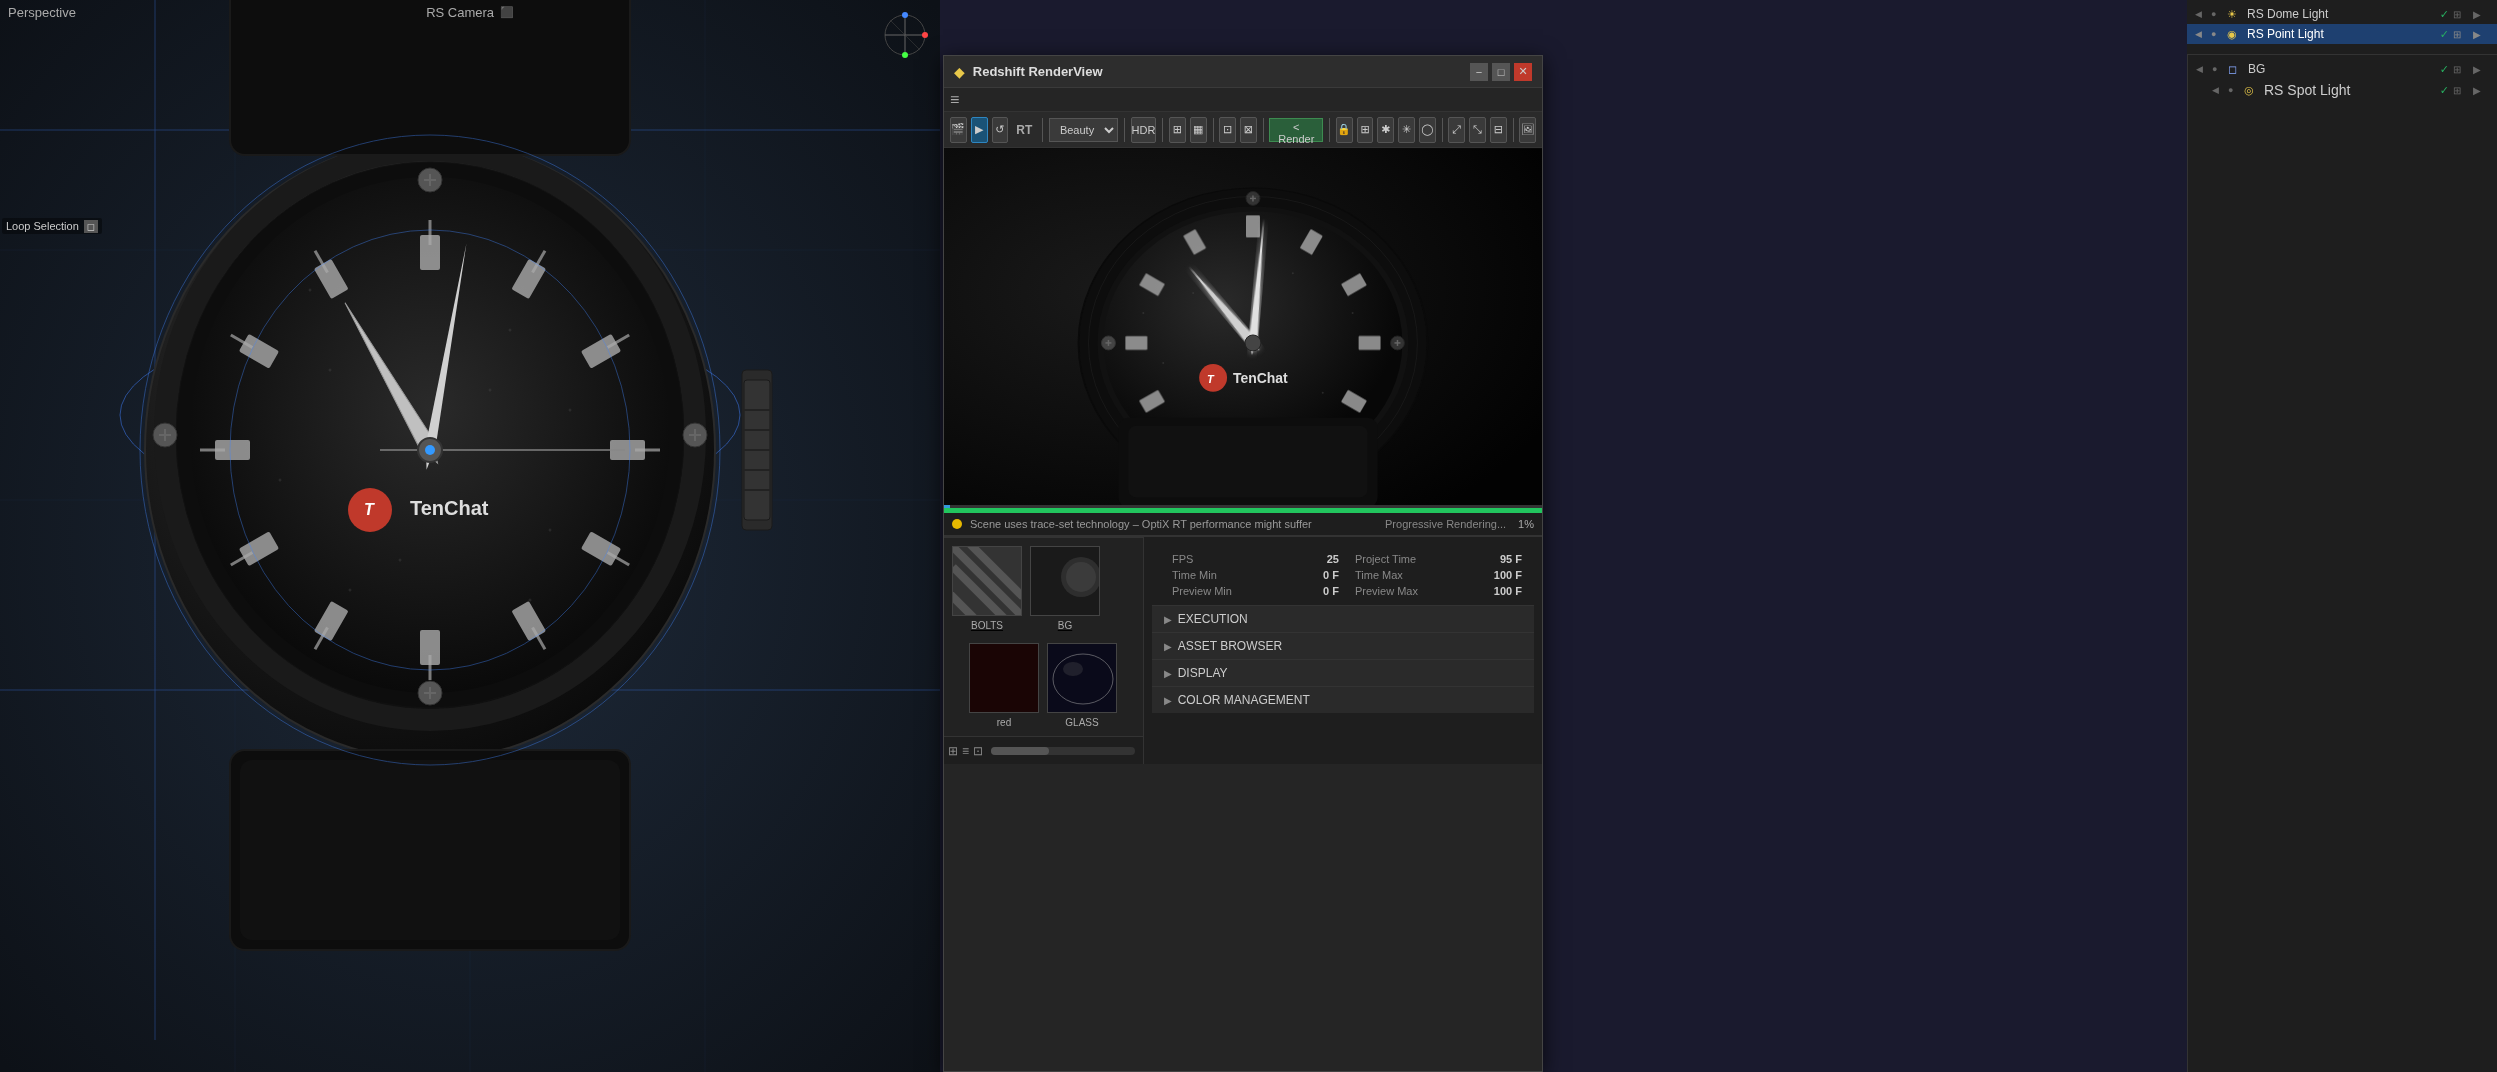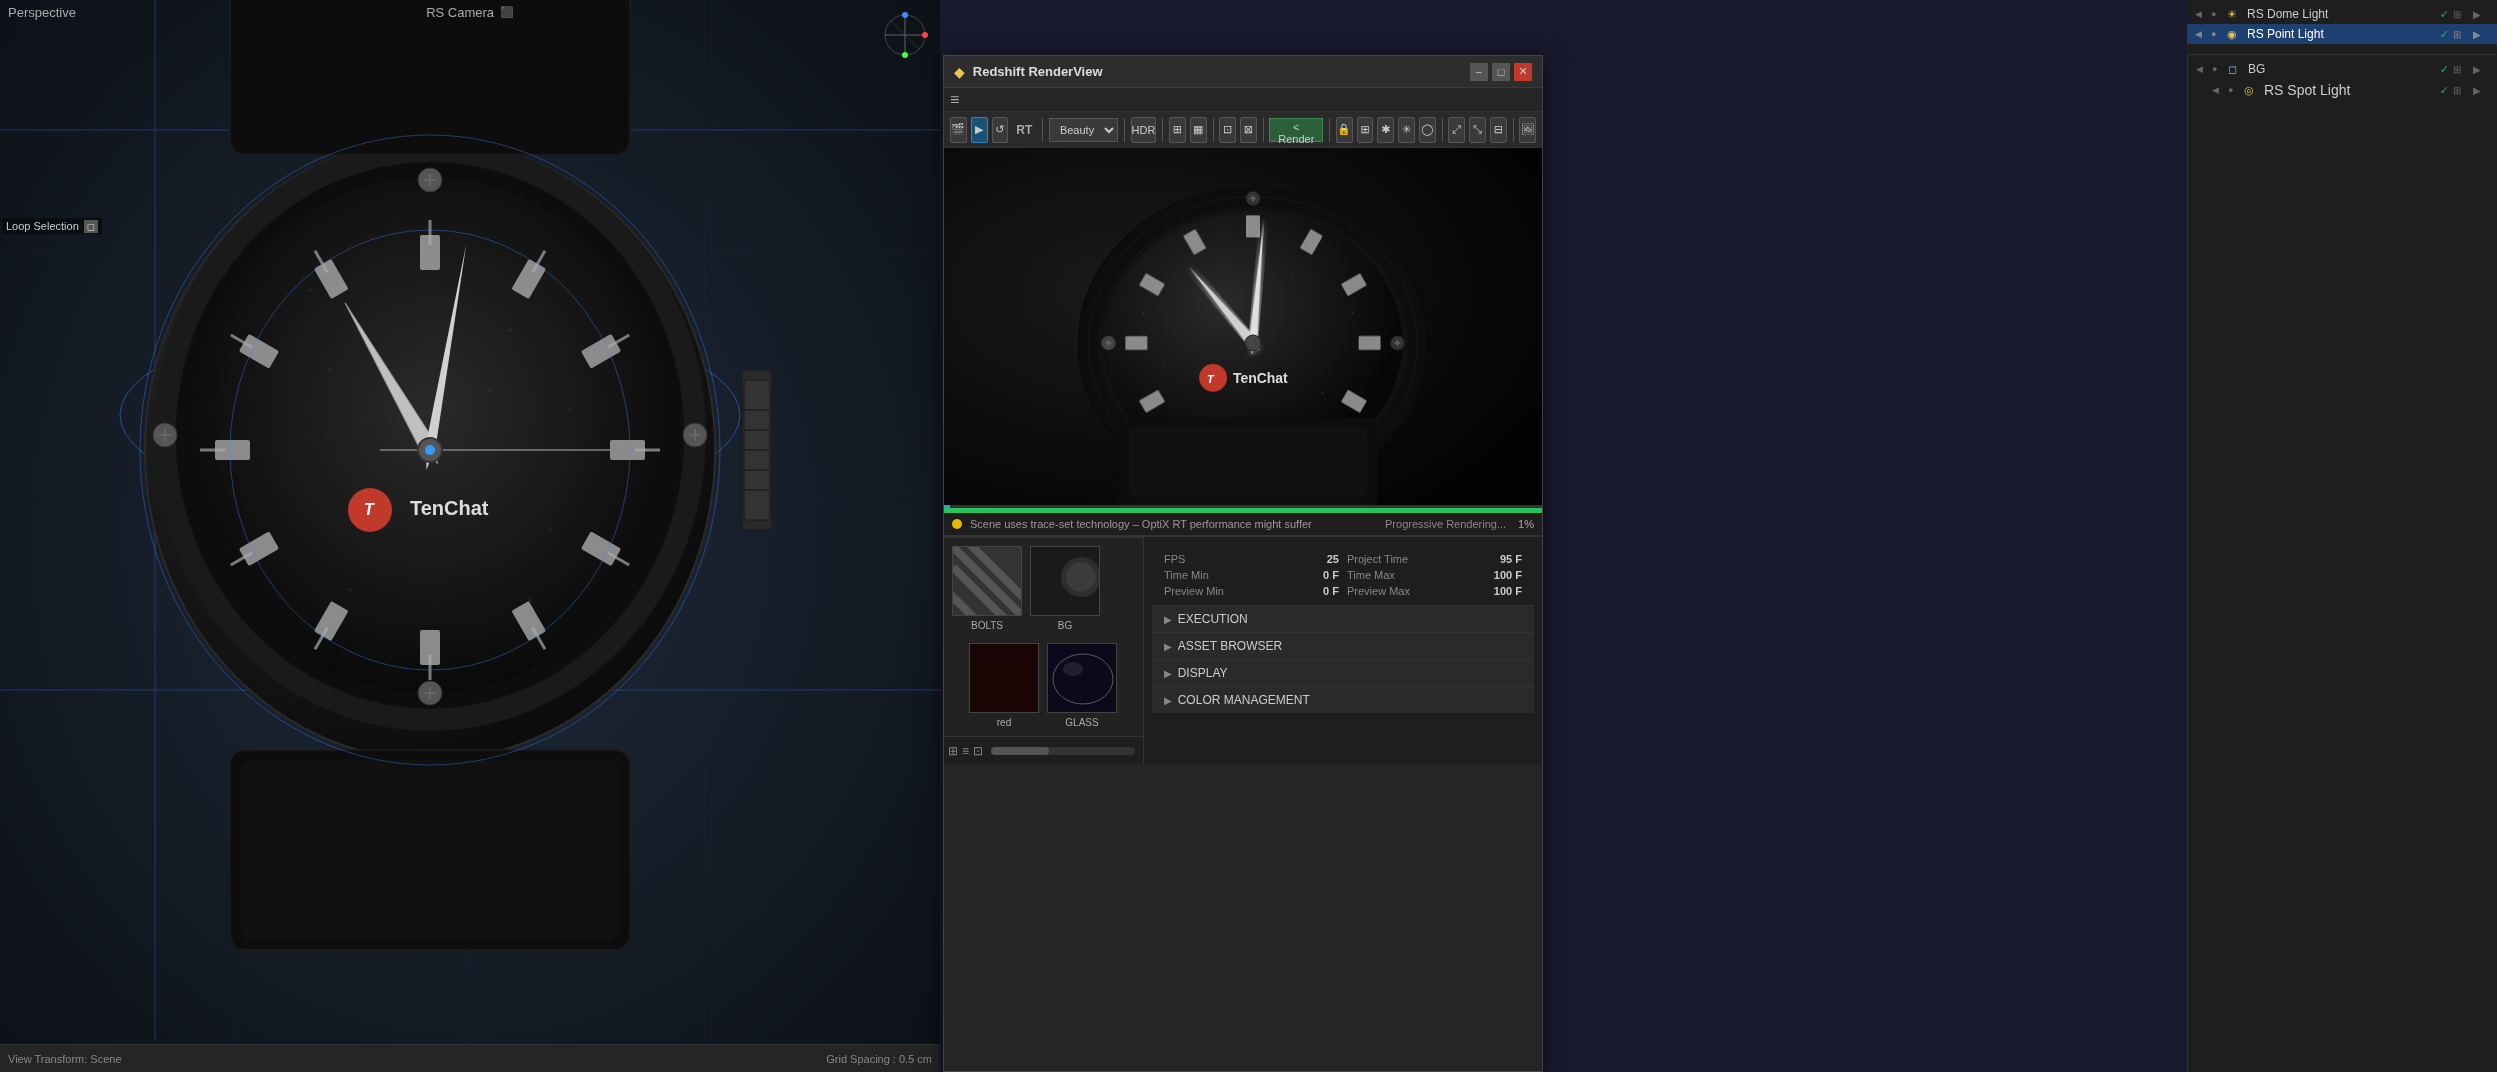--- a/index.html
+++ b/index.html
@@ -270,20 +270,21 @@
       padding: 8px 12px;
       display: grid;
       grid-template-columns: 1fr 1fr;
       gap: 4px 8px;
     }
 
     .stat-row {
       display: flex;
       justify-content: space-between;
       align-items: center;
+      margin-left: 8px;
     }
 
     .stat-label {
       color: #888;
       font-size: 11px;
     }
 
     .stat-value {
       color: #ccc;
       font-size: 11px;
@@ -365,20 +366,21 @@
     }
 
     
     .material-row {
       display: flex;
       gap: 8px;
       padding: 8px;
       background: #222;
       border-top: 1px solid #333;
       overflow: hidden;
+      text-decoration: underline;
     }
   </style>
 </head>
 <body>
 
 <div id="main-viewport">
 
   <svg class="scene-svg" viewBox="0 0 940 1072" xmlns="http://www.w3.org/2000/svg">
 
     <defs>
@@ -579,25 +581,20 @@
       <circle cx="25" cy="25" r="20" fill="none" stroke="#444" stroke-width="1"></circle>
       <line x1="25" y1="5" x2="25" y2="45" stroke="#666" stroke-width="1"></line>
       <line x1="5" y1="25" x2="45" y2="25" stroke="#666" stroke-width="1"></line>
       <line x1="10" y1="10" x2="40" y2="40" stroke="#444" stroke-width="0.5"></line>
       <circle cx="25" cy="5" r="3" fill="#4488ff"></circle>
       <circle cx="45" cy="25" r="3" fill="#ff4444"></circle>
       <circle cx="25" cy="45" r="3" fill="#44ff44"></circle>
     </svg>
   </div>
 
-  <div class="vp-controls">
-    <span class="vp-ctrl-btn">View Transform: Scene</span>
-    <span style="flex:1"></span>
-    <span class="vp-ctrl-btn">Grid Spacing : 0.5 cm</span>
-  </div>
 </div>
 
 <div id="top-right">
   <div class="object-list">
     <div class="object-item">
       <span style="width:12px; color:#666; font-size:9px">◀</span>
       <span style="width:12px; color:#666; font-size:9px">●</span>
       <span style="width:16px; color:#e8c84a; font-size:11px">☀</span>
       <span style="flex:1; font-size:12px; color:#ccc">RS Dome Light</span>
       <span class="check-icon">✓</span>

